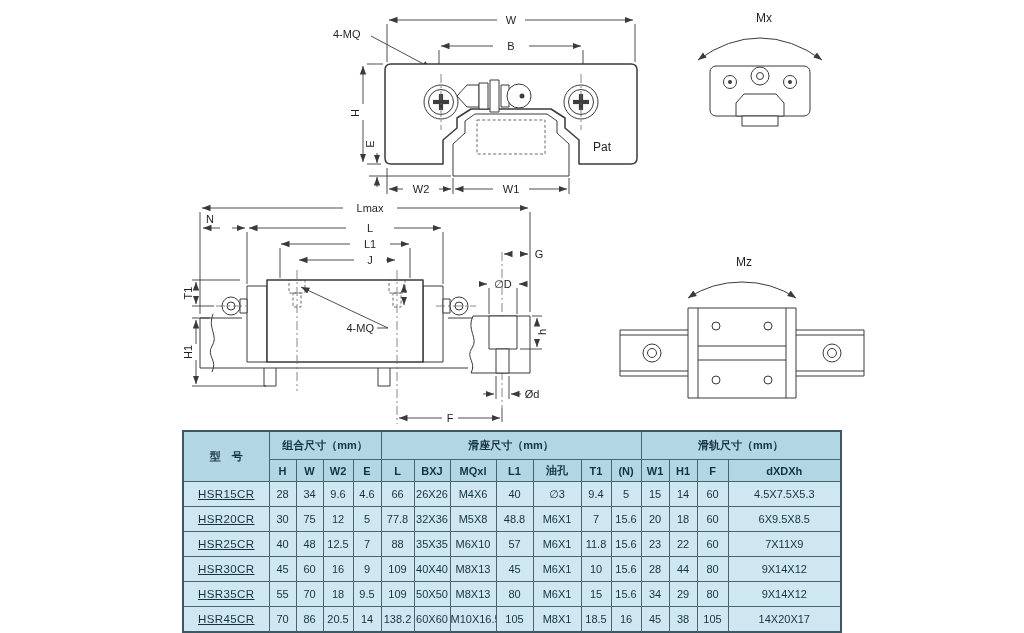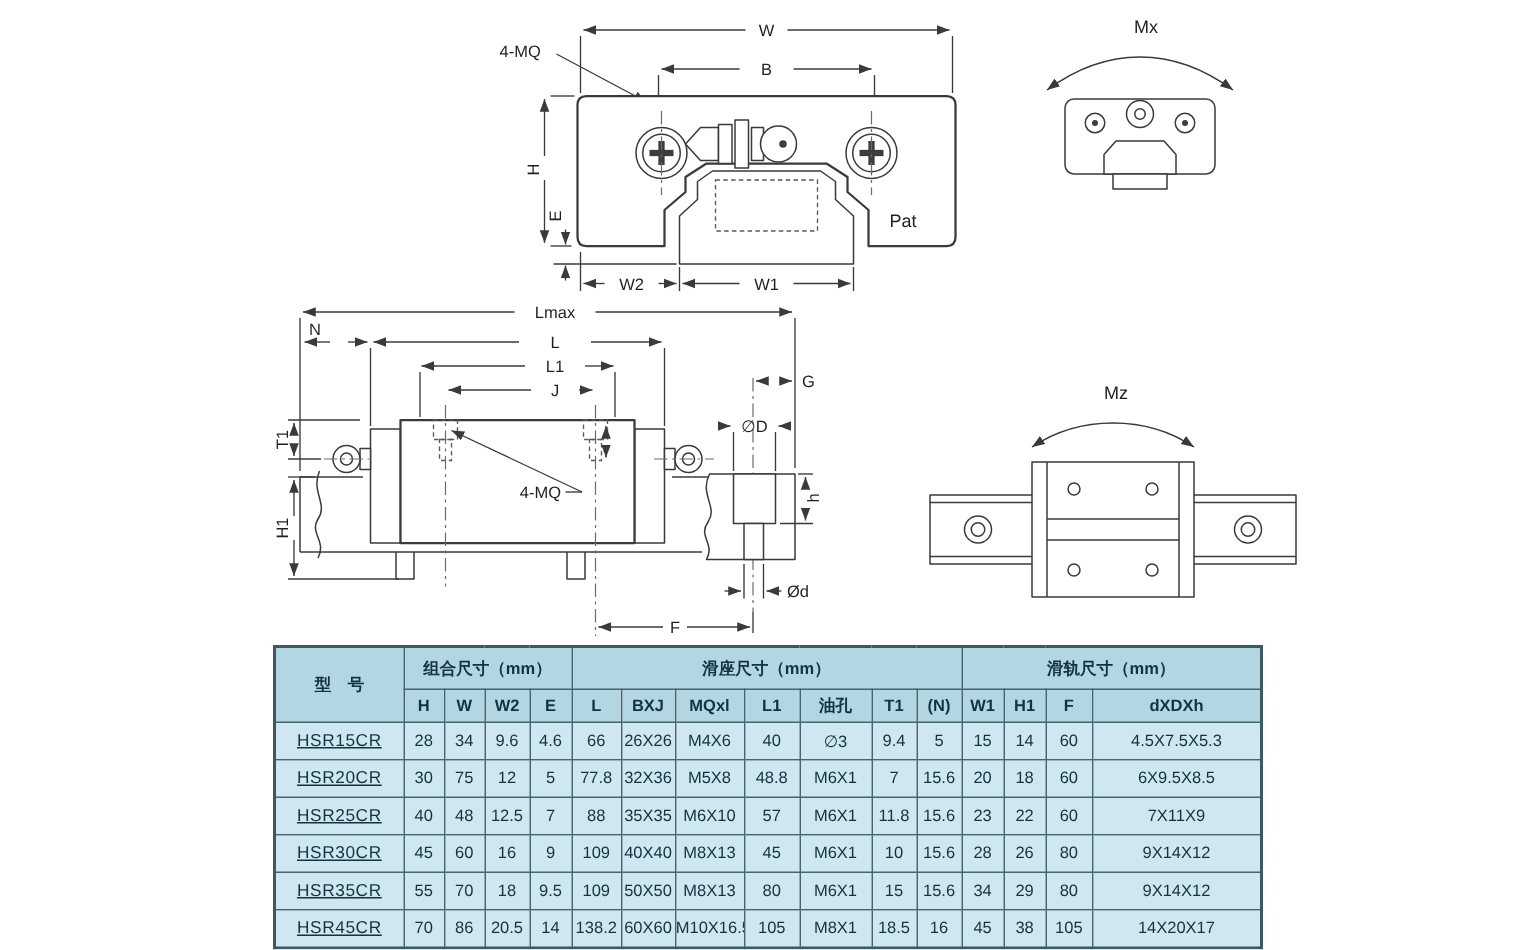--- a/index.html
+++ b/index.html
@@ -379,21 +379,21 @@
           <td>16</td>
           <td>9</td>
           <td>109</td>
           <td>40X40</td>
           <td>M8X13</td>
           <td>45</td>
           <td>M6X1</td>
           <td>10</td>
           <td>15.6</td>
           <td>28</td>
-          <td>26</td>
+          <td>44</td>
           <td>80</td>
           <td>9X14X12</td>
     </tr>
     <tr>
       <td class="model">HSR35CR</td>
       <td>55</td>
           <td>70</td>
           <td>18</td>
           <td>9.5</td>
           <td>109</td>

